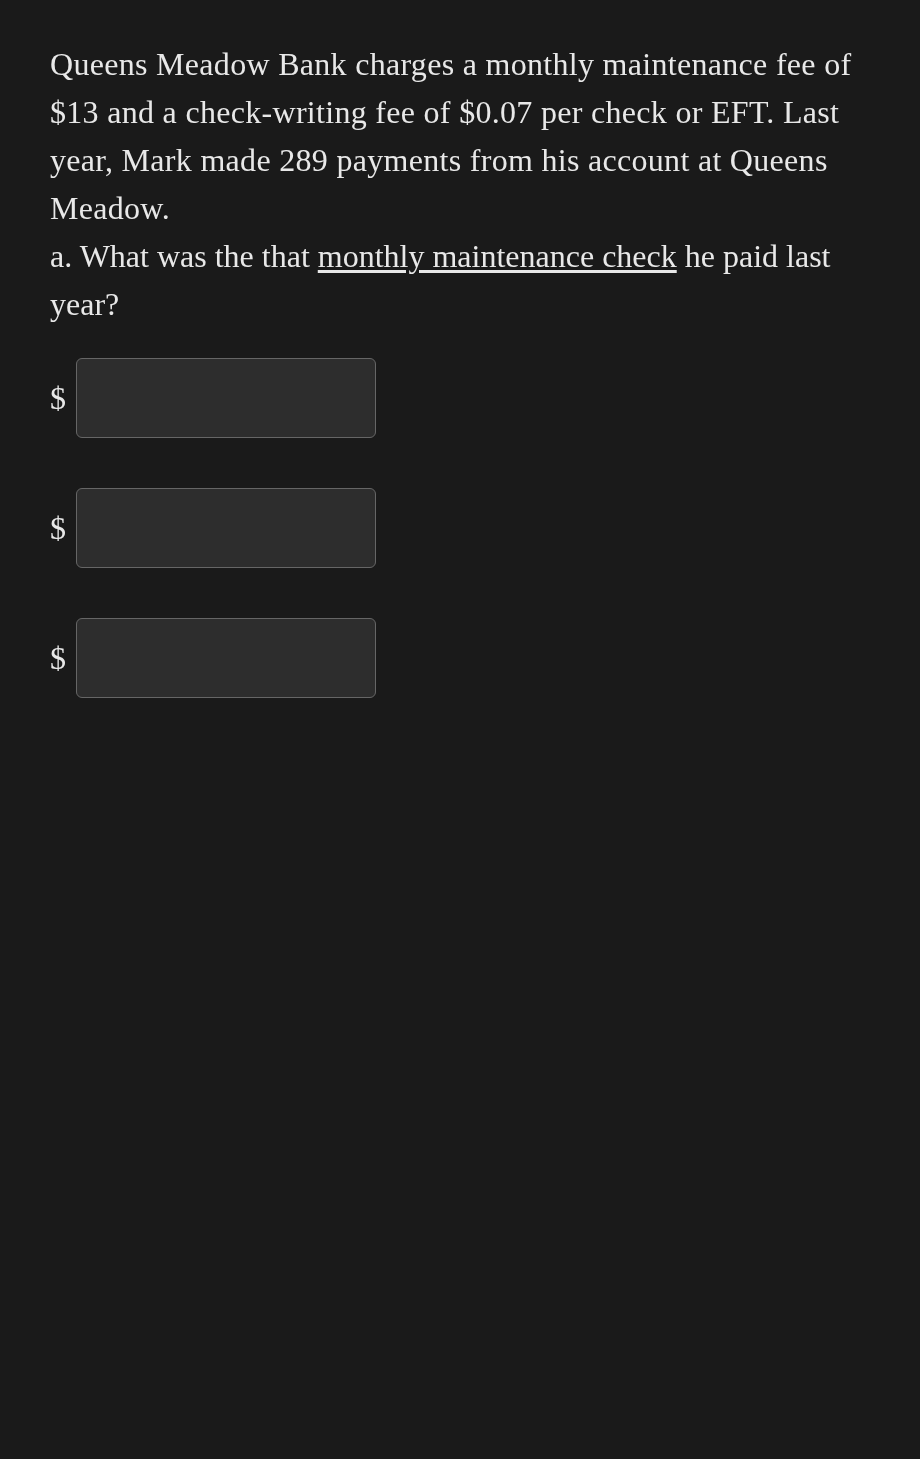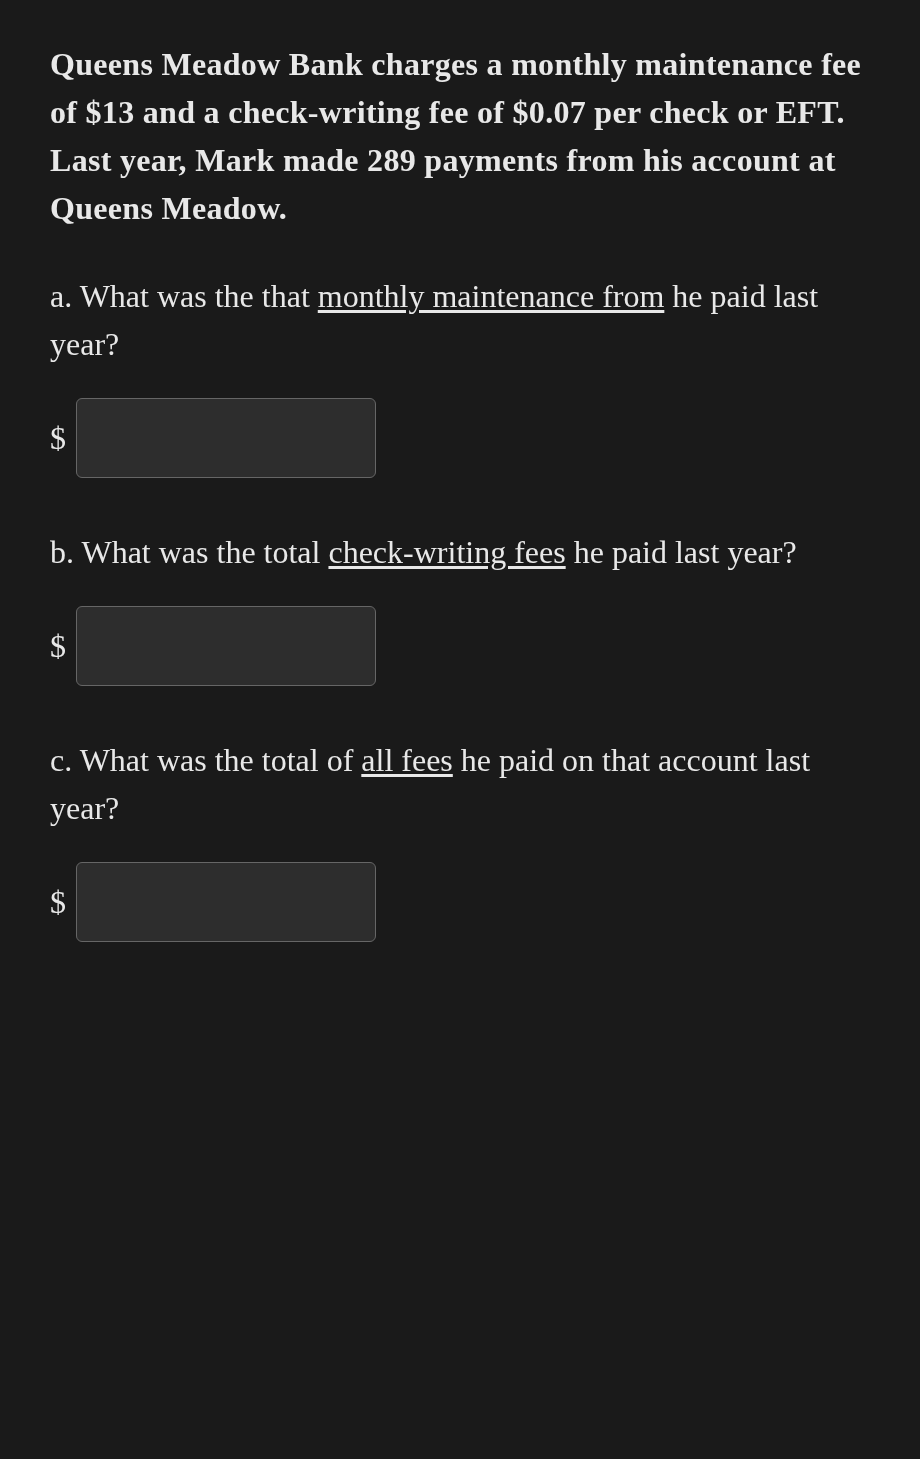--- a/index.html
+++ b/index.html
@@ -13,22 +13,21 @@
       min-height: 1459px;
       background-color: #1a1a1a;
       font-family: 'Georgia', serif;
       color: #e8e8e8;
       padding: 40px 50px;
     }
 
     .problem-text {
       font-size: 32px;
       line-height: 1.5;
-      margin-bottom: 40px;
-      font-weight: 700;
+      font-weight: 400;
       letter-spacing: 0.3px;
     }
 
     .question-block {
       margin-bottom: 50px;
     }
 
     .question-text {
       font-size: 32px;
       line-height: 1.5;
@@ -68,39 +67,33 @@
   </style>
 </head>
 <body>
 
 <div>
   <p class="problem-text">Queens Meadow Bank charges a monthly maintenance fee of $13 and a check-writing fee of $0.07 per check or EFT. Last year, Mark made 289 payments from his account at Queens Meadow.</p>
 </div>
 
 <div class="question-block">
   <p class="question-text">
-    <span>a. What was the that </span><span class="underline">monthly maintenance from</span><span> he paid last year?</span>
+    <span>a. What was the that </span><span class="underline">monthly maintenance check</span><span> he paid last year?</span>
   </p>
   <div class="input-row">
     <span class="dollar-sign">$</span>
     <input class="answer-input" type="text" style="">
   </div>
 </div>
 
 <div class="question-block">
-  <p class="question-text">
-    <span>b.  What was the total </span><span class="underline">check-writing fees</span><span> he paid last year?</span>
-  </p>
   <div class="input-row">
     <span class="dollar-sign">$</span>
     <input class="answer-input" type="text" style="">
   </div>
 </div>
 
 <div class="question-block">
-  <p class="question-text">
-    <span>c.  What was the total of </span><span class="underline">all fees</span><span> he paid on that account last year?</span>
-  </p>
   <div class="input-row">
     <span class="dollar-sign">$</span>
     <input class="answer-input" type="text" style="">
   </div>
 </div>
 
 </body></html>

